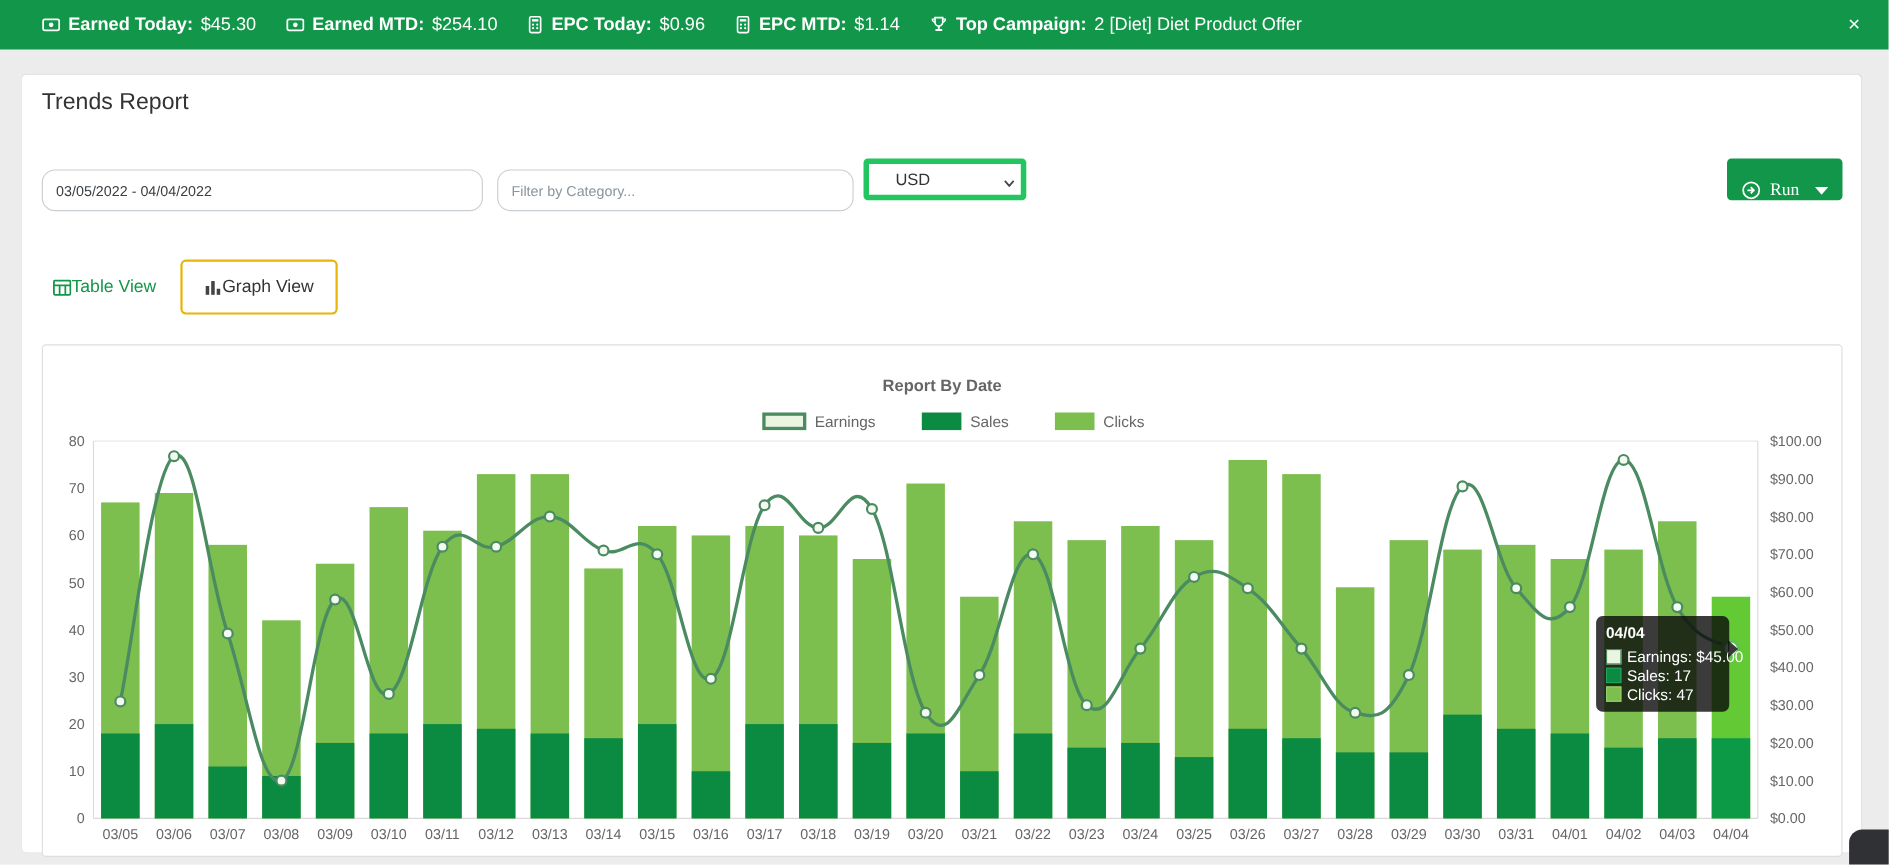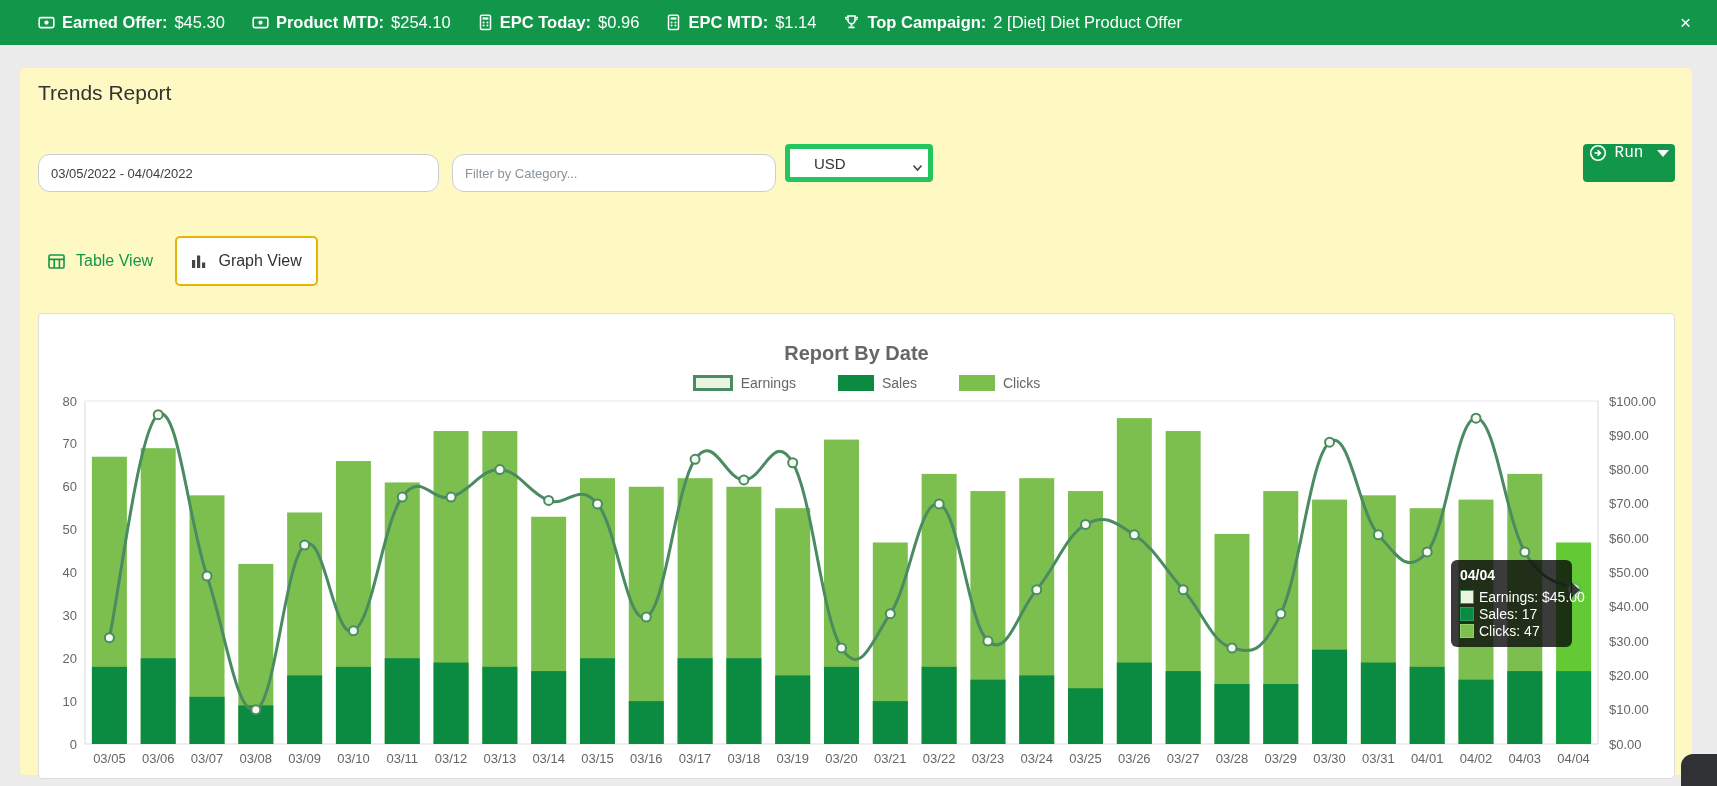--- a/index.html
+++ b/index.html
@@ -12,50 +12,50 @@
 
   
   .topbar{height:45px; background:var(--green); color:#fff; display:flex; align-items:center; padding:0 26px 0 38px;}
   .stats{display:flex; align-items:center; gap:27px;}
   .stat{display:flex; align-items:center; gap:7px; font-size:16.5px; white-space:nowrap;}
   .stat b{font-weight:bold;}
   .stat .icon{display:flex; align-items:center;}
   .close-btn{margin-left:auto; background:none; border:none; color:#fff; font-size:19px; line-height:1; cursor:pointer; font-family:inherit;}
 
   
-  .card{width:1672px; margin:23px 0 0 20px; background:#fef9c3; border-radius:4px;
+  .card{width:1672px; margin:23px 0 0 20px; background:#ffffff; border-radius:4px;
         padding:12px 17px 16px 18px; height:707px; position:relative; box-shadow:0 0 1px rgba(0,0,0,.08);}
   .card h1{font-size:21px; font-weight:400; color:#333; line-height:26px;}
 
   
   .toolbar{display:flex; align-items:center; margin-top:28px;}
   .inp{height:38px; border:1px solid #c9ced2; border-radius:12px; font-size:13px; color:#3a3f44;
        padding:0 12px; font-family:inherit; background:#fff;margin-top:20px;}
   .inp::placeholder{color:#8a949c;}
   .inp.date{width:401px; margin-right:13px;}
   .inp.search{width:400px; margin-right:9px;}
   .inp.filter{width:324px; margin-right:9px;}
   .selectwrap{position:relative; width:148px; height:38px;}
   .selectwrap select{appearance:none; -webkit-appearance:none; width:100%; height:100%; border:5px solid #22c55e;
        border-radius:4px; font-size:15px; color:#333; padding:0 26px 0 24px; background:#fff; font-family:inherit;}
   .selectwrap .chev{position:absolute; right:10px; top:14px; pointer-events:none;}
-  .run-btn{margin-left:auto; width:92px; height:38px; background:var(--green); color:#fff; border:none;
-       border-radius:4px; font-size:16px; font-family:Liberation Mono, monospace; display:flex; align-items:flex-start;
+  .run-btn{margin-left:auto; width:105px; height:38px; background:var(--green); color:#fff; border:none;
+       border-radius:4px; font-size:16px; font-family:Liberation Serif, serif; display:flex; align-items:flex-end;
        justify-content:center; gap:8px; cursor:pointer;}
   .run-btn .caret{margin-left:6px;}
 
   
   .tabs{display:flex; align-items:stretch; margin-top:44px; height:50px;}
-  .tab{display:flex; align-items:center; gap:11px; font-size:16px; text-decoration:none; cursor:pointer;}
+  .tab{display:flex; align-items:center; gap:0; font-size:16px; text-decoration:none; cursor:pointer;}
   .tab.table{color:var(--green); padding:0 22px 0 10px;}
   .tab.graph{color:#333; border:2px solid #eab308; border-radius:5px; background:#fff; width:143px; justify-content:center;}
 
   
   .chart-panel{margin-top:27px; border:1px solid #ddd; border-radius:4px; height:466px; position:relative; overflow:hidden; background:#fff;}
-  .chart-title{position:absolute; top:28px; left:0; width:100%; text-align:center; font-size:20px; font-weight:bold; color:#666;}
+  .chart-title{position:absolute; top:28px; left:0; width:100%; text-align:center; font-size:15px; font-weight:bold; color:#666;}
   .legend{position:absolute; top:61px; left:0; width:100%; display:flex; justify-content:center; align-items:center; gap:22px;}
   .legend-item{display:flex; align-items:center; gap:8px; font-size:14px; color:#666; cursor:pointer;padding-left:20px;}
   .sw{display:inline-block; width:36px; height:16px;}
   .sw.earnings{width:40px; background:var(--efill); border:3px solid var(--line);}
   .sw.sales{background:var(--sales);}
   .sw.clicks{background:var(--clicks);}
   svg.plot{position:absolute; left:0; top:0;}
 
   
   .tooltip{position:absolute; left:1412px; top:246px; background:rgba(10,10,10,.8); color:#fff; border-radius:6px;
@@ -77,32 +77,32 @@
 <div class="topbar">
   <div class="stats">
 
     <span class="stat">
       <span class="icon">
         <svg width="17" height="17" viewBox="0 0 17 17">
             <rect x="1.2" y="3.6" width="14.6" height="10" rx="1.6" fill="none" stroke="#fff" stroke-width="1.6"></rect>
             <circle cx="8.5" cy="8.6" r="2.1" fill="#fff"></circle>
           </svg>
       </span>
-      <b>Earned Offer:</b>
+      <b>Earned Today:</b>
       <span>$45.30</span>
     </span>
 
     <span class="stat">
       <span class="icon">
         <svg width="17" height="17" viewBox="0 0 17 17">
             <rect x="1.2" y="3.6" width="14.6" height="10" rx="1.6" fill="none" stroke="#fff" stroke-width="1.6"></rect>
             <circle cx="8.5" cy="8.6" r="2.1" fill="#fff"></circle>
           </svg>
       </span>
-      <b>Product MTD:</b>
+      <b>Earned MTD:</b>
       <span>$254.10</span>
     </span>
 
     <span class="stat">
       <span class="icon">
         <svg width="15" height="17" viewBox="0 0 15 17">
             <rect x="2.5" y="1.2" width="10" height="14.4" rx="1.4" fill="none" stroke="#fff" stroke-width="1.5"></rect>
             <rect x="4.6" y="3.4" width="5.8" height="2.2" fill="#fff"></rect>
             <circle cx="5.6" cy="8.4" r="1" fill="#fff"></circle>
             <circle cx="9.4" cy="8.4" r="1" fill="#fff"></circle>

